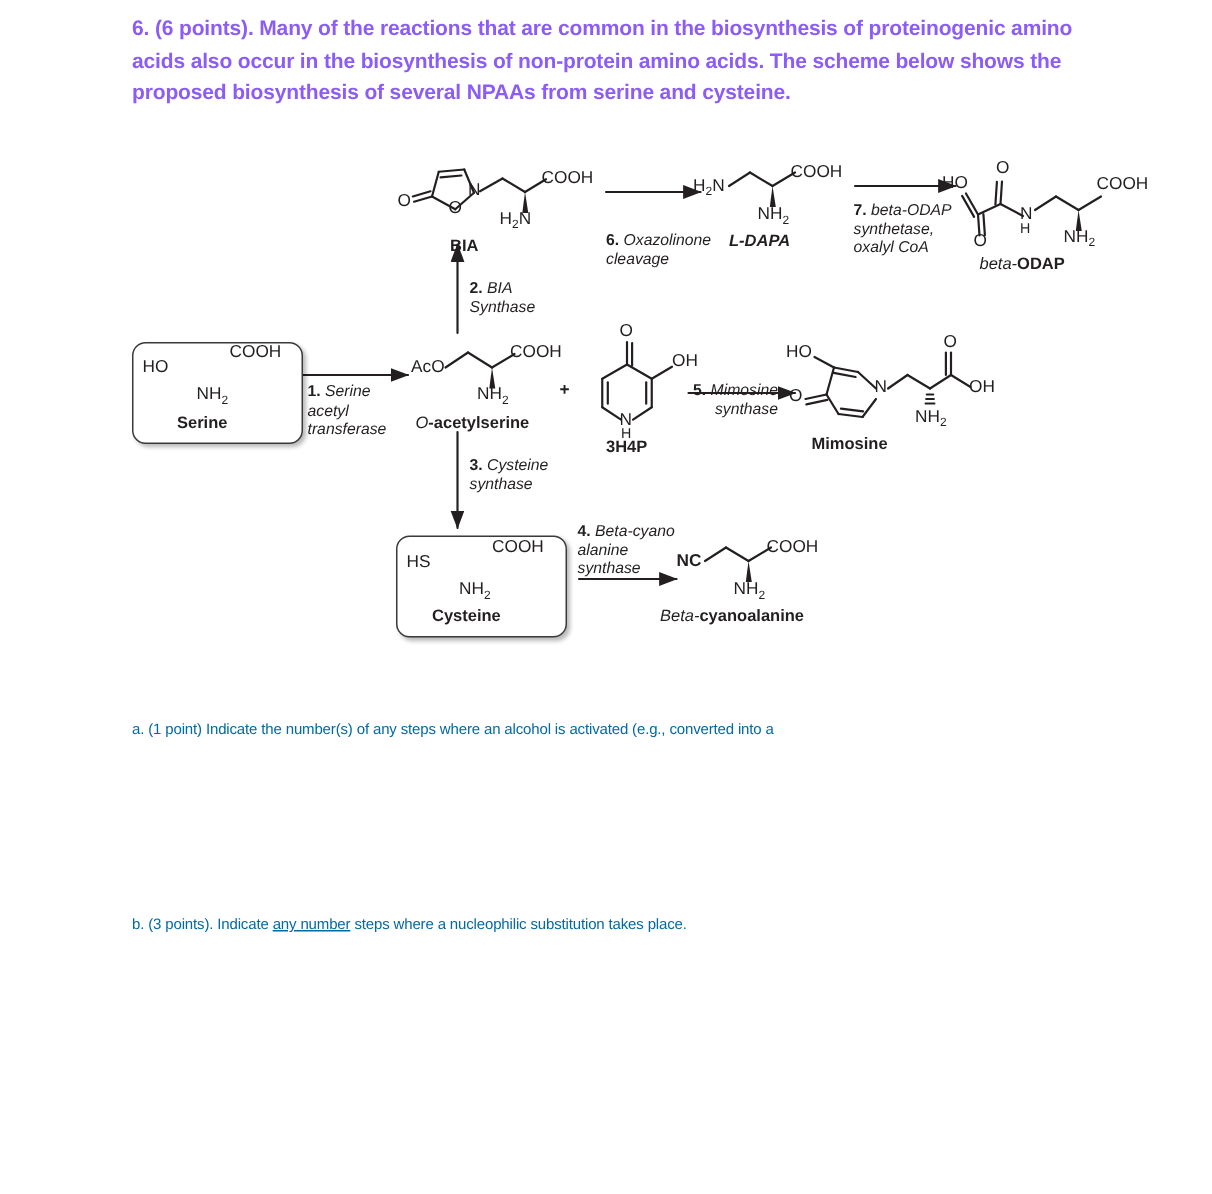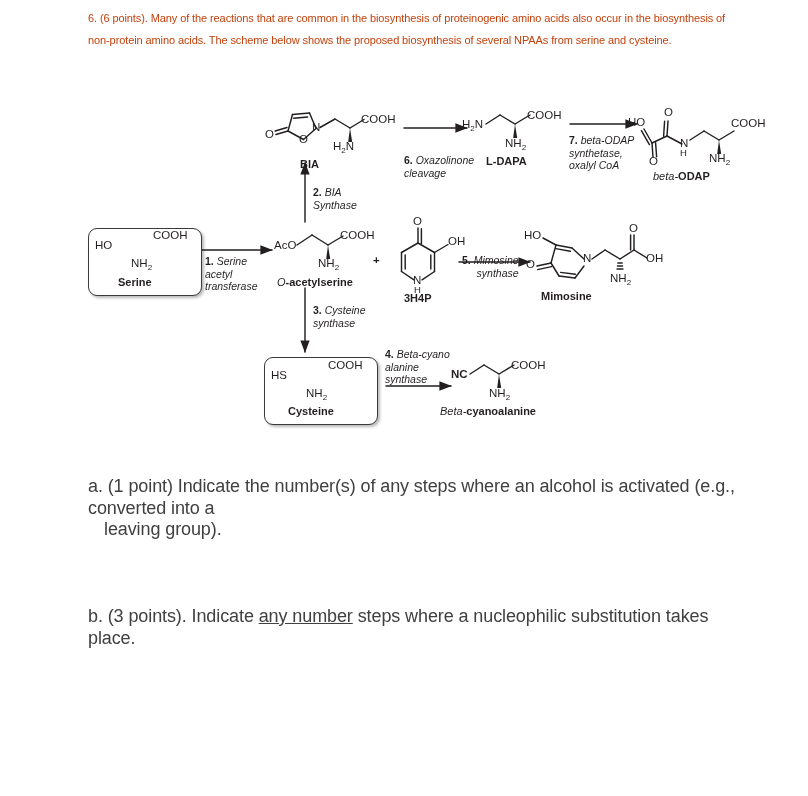--- a/index.html
+++ b/index.html
@@ -3,30 +3,31 @@
 <meta charset="utf-8">
 <style>
   html,body{margin:0;padding:0;background:#ffffff;}
   body{
     width:808px;height:796px;position:relative;overflow:hidden;
     font-family:"Liberation Sans", sans-serif;
     color:#231f20;
   }
   .qtext{
     position:absolute;
-    font-size:11px;
+    font-size:14px;
     line-height:21.5px;
-    color:#c2410c;
+    color:#8b5cf6;
     letter-spacing:-0.1px;
+    font-weight:bold;
   }
   .redtext{
     position:absolute;
-    font-size:18px;
+    font-size:10px;
     line-height:21.5px;
-    color:#404040;
+    color:#0369a1;
     letter-spacing:-0.1px;
   }
   .redtext .ind{display:block;padding-left:16px;}
   .redtext u{text-decoration:underline;}
 
   
   #scheme{position:absolute;left:0;top:0;width:808px;height:460px;}
   #scheme svg{position:absolute;left:0;top:0;}
 
   .lbl{position:absolute;font-family:"Liberation Sans",sans-serif;white-space:nowrap;}
@@ -226,21 +227,21 @@
 
   <div class="lbl step" style="left:404px;top:154px;">
     <b>6.</b>
     <span>Oxazolinone</span><br>
     <span>cleavage</span>
   </div>
 
   <div class="lbl atom" style="left:462px;top:118px;">H<sub>2</sub>N</div>
   <div class="lbl atom" style="left:527px;top:109px;">COOH</div>
   <div class="lbl atom" style="left:505px;top:137px;">NH<sub>2</sub></div>
-  <div class="lbl name-bold" style="left:486px;top:155px;">L-DAPA</div>
+  <div class="lbl name-bold" style="left:486px;top:155px;font-style:italic;">L-DAPA</div>
 
   <div class="lbl step" style="left:569px;top:134px;">
     <b>7.</b>
     <span>beta-ODAP</span><br>
     <span>synthetase,</span><br>
     <span>oxalyl CoA</span>
   </div>
 
   <div class="lbl atom" style="left:628px;top:116px;">HO</div>
   <div class="lbl atom" style="left:664px;top:106px;">O</div>
@@ -290,21 +291,20 @@
   <div class="lbl atom" style="left:511px;top:359px;">COOH</div>
   <div class="lbl atom" style="left:489px;top:387px;">NH<sub>2</sub></div>
   <div class="lbl name-bi" style="left:440px;top:405px;">
     <i>Beta-</i><b>cyanoalanine</b>
   </div>
 
 </div>
 
 <div class="redtext" style="left:88px;top:476px;width:660px;">
   <span>a. (1 point) Indicate the number(s) of any steps where an alcohol is activated (e.g., converted into a</span>
-  <span class="ind">leaving group).</span>
 </div>
 
 <div class="redtext" style="left:88px;top:606px;width:660px;">
   <span>b. (3 points). Indicate </span><u>any number</u><span> steps where a nucleophilic substitution takes place.</span>
 </div>
 
 <div class="redtext" style="left:88px;top:716px;width:670px;">
 </div>
 
 </body></html>

